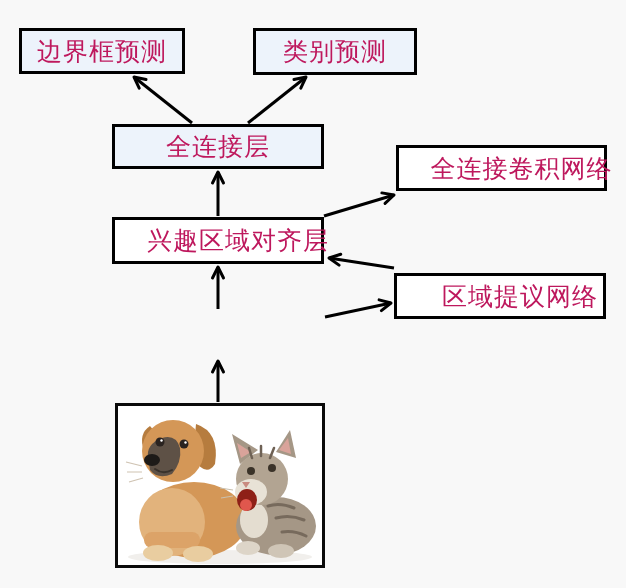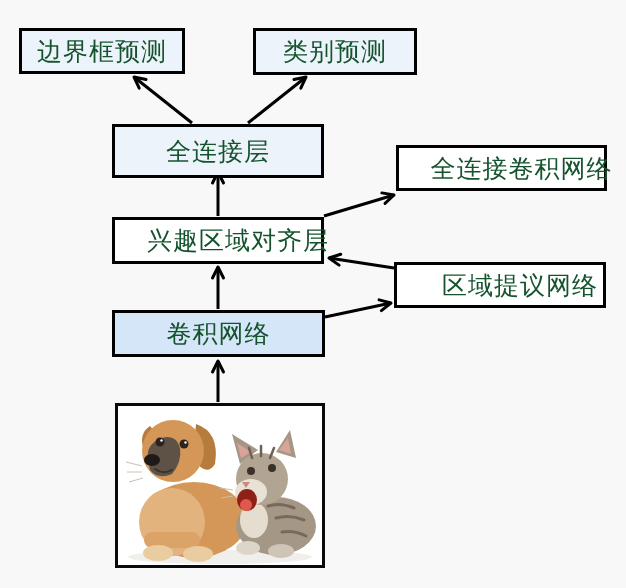--- a/index.html
+++ b/index.html
@@ -23,34 +23,34 @@
     width: 626px; height: 588px;
   }
   .node {
     position: absolute;
     box-sizing: border-box;
     border: 3px solid #000;
     display: flex;
     align-items: center;
     justify-content: center;
     font-size: 25px;
-    color: #14532d;
+    color: #be185d;
     letter-spacing: 1px;
     white-space: nowrap;
   }
   .fill-light { background: #edf3fb; }
   .fill-white { background: #ffffff; padding-left: 40px; }
   .fill-conv  { background: #d6e6f9; }
 
   #box-bbox  { left: 19px;  top: 28px;  width: 166px; height: 46px; }
   #box-class { left: 253px; top: 28px;  width: 164px; height: 47px; text-align: right; }
-  #box-fc    { left: 112px; top: 124px; width: 212px; height: 54px; }
+  #box-fc    { left: 112px; top: 124px; width: 212px; height: 45px; }
   #box-fcn   { left: 396px; top: 145px; width: 211px; height: 46px; }
   #box-roi   { left: 112px; top: 217px; width: 212px; height: 47px; font-family: Liberation Serif, serif; }
-  #box-rpn   { left: 394px; top: 262px; width: 212px; height: 46px; }
+  #box-rpn   { left: 394px; top: 273px; width: 212px; height: 46px; }
   #box-conv  { left: 112px; top: 310px; width: 213px; height: 47px; }
 
   #box-image {
     position: absolute;
     left: 115px; top: 403px;
     width: 210px; height: 165px;
     box-sizing: border-box;
     border: 3px solid #0a0a0a;
     background: #ffffff;
     overflow: hidden;
@@ -89,23 +89,20 @@
   </div>
   <div class="node fill-white" id="box-fcn">
     <span>全连接卷积网络</span>
   </div>
   <div class="node fill-white" id="box-roi">
     <span>兴趣区域对齐层</span>
   </div>
   <div class="node fill-white" id="box-rpn">
     <span>区域提议网络</span>
   </div>
-  <div class="node fill-conv" id="box-conv">
-    <span>卷积网络</span>
-  </div>
 
   <div id="box-image">
     <svg width="204" height="159" viewBox="0 0 204 159">
       <rect x="0" y="0" width="204" height="159" fill="#ffffff"></rect>
       <ellipse cx="102" cy="151" rx="92" ry="7" fill="#f1efec"></ellipse>
 
       <g>
         <ellipse cx="76" cy="114" rx="53" ry="38" fill="#d49757"></ellipse>
         <ellipse cx="54" cy="116" rx="33" ry="34" fill="#e2b37c"></ellipse>
         <rect x="26" y="126" width="56" height="16" rx="8" fill="#dca368"></rect>

